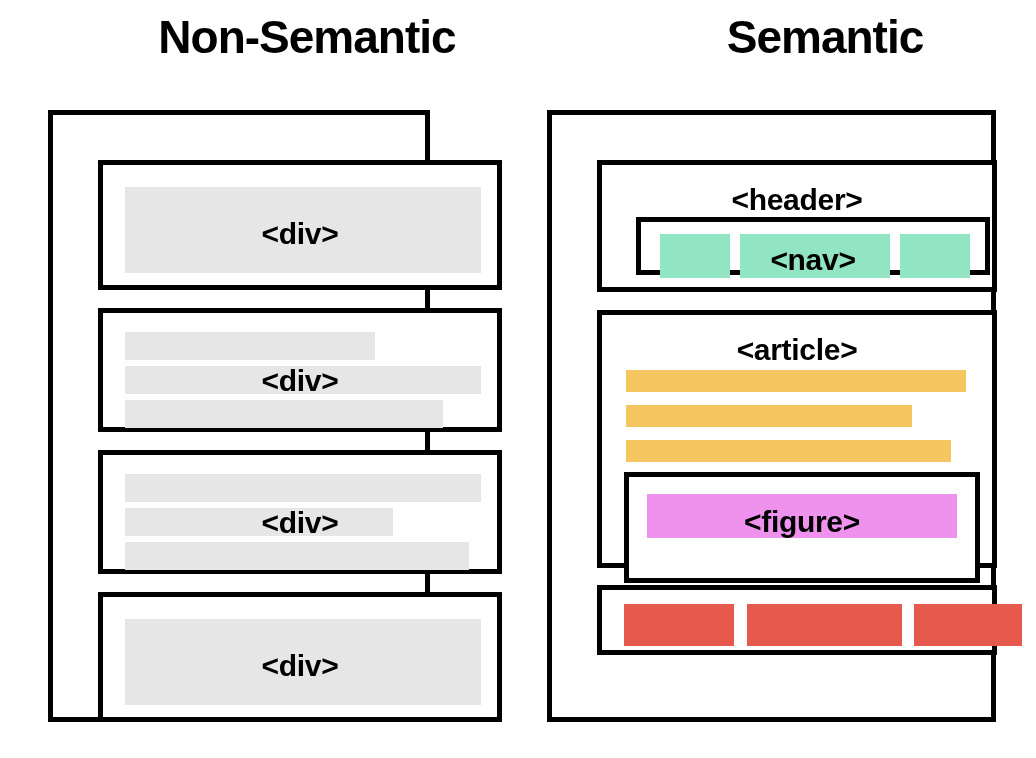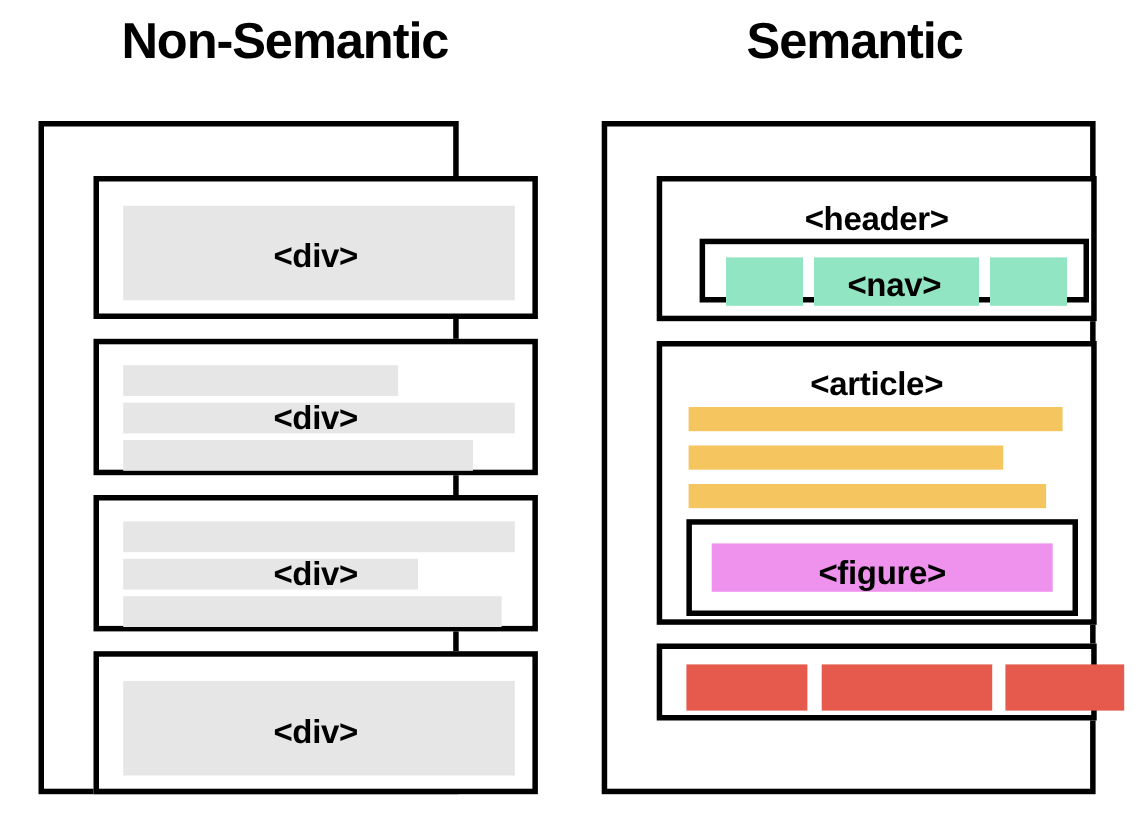--- a/index.html
+++ b/index.html
@@ -25,34 +25,35 @@
   .col-title {
     position: absolute;
     top: 14px;
     font-size: 46px;
     font-weight: 700;
     color: #000000;
     letter-spacing: -1px;
     text-align: center;
     line-height: 1.0;
     white-space: nowrap;
+    padding-left: 48px;
   }
   .col-title.left  { left: 0;   width: 518px; }
   .col-title.right { left: 518px; width: 518px; }
 
   
   .panel {
     position: absolute;
     top: 110px;
     height: 612px;
     box-sizing: border-box;
     border: 5px solid #000000;
     background: #ffffff;
   }
-  .panel.left  { left: 35px;  width: 382px; }
+  .panel.left  { left: 48px;  width: 382px; }
   .panel.right { left: 547px; width: 449px; }
 
   .panel-inner {
     position: absolute;
     left: 20px;
     right: 20px;
     top: 20px;
     bottom: 20px;
   }
 
@@ -120,21 +121,21 @@
   #sm-nav > .tag-label { top: 21px; }
 
   
   #sm-article { left: 25px; top: 175px; width: 400px; height: 258px; }
   #sm-article > .tag-label { top: 18px; }
   #sm-article .bar-a { left: 24px; top: 55px; width: 340px; height: 22px; }
   #sm-article .bar-b { left: 24px; top: 90px; width: 286px; height: 22px; }
   #sm-article .bar-c { left: 24px; top: 125px; width: 325px; height: 22px; }
 
   
-  #sm-figure { left: 22px; top: 157px; width: 356px; height: 88px; }
+  #sm-figure { left: 22px; top: 157px; width: 356px; height: 111px; }
   #sm-figure .bar-a { left: 18px; top: 17px; width: 310px; height: 44px; }
   #sm-figure > .tag-label { top: 28px; }
 
   
   #sm-footer { left: 25px; top: 450px; width: 400px; height: 70px; }
   #sm-footer .bar-a { left: 22px; top: 14px; width: 110px; height: 42px; }
   #sm-footer .bar-b { left: 145px; top: 14px; width: 155px; height: 42px; }
   #sm-footer .bar-c { left: 312px; top: 14px; width: 108px; height: 42px; }
   #sm-footer > .tag-label { top: 21px; }
 </style>

